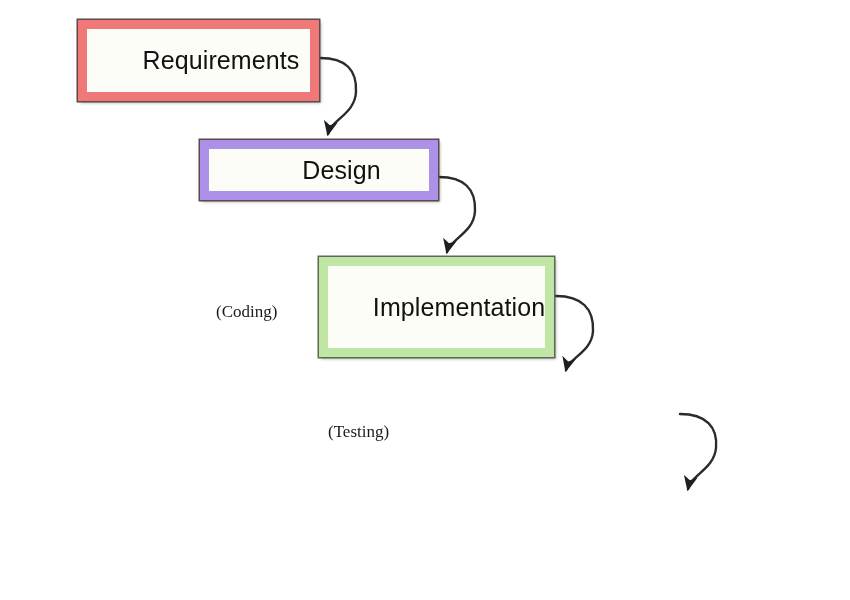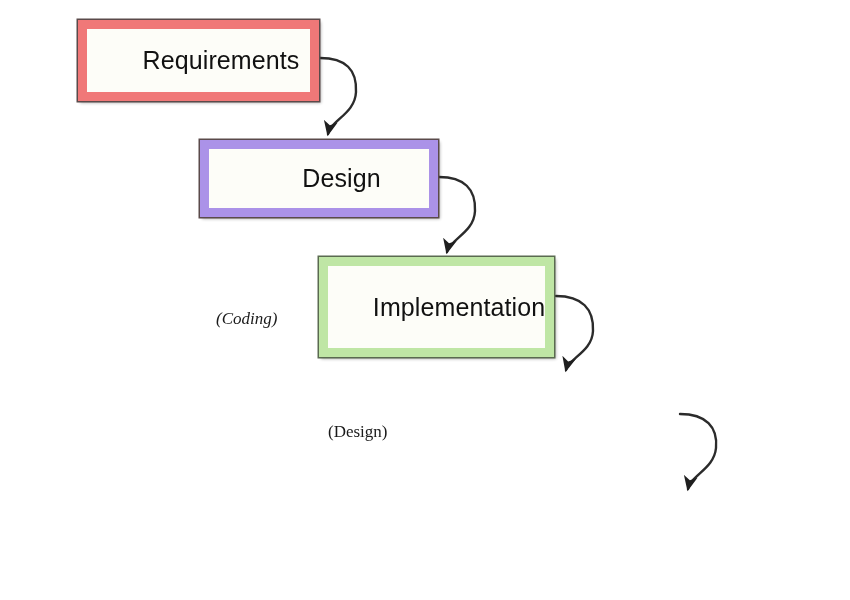--- a/index.html
+++ b/index.html
@@ -82,27 +82,27 @@
 
     <g>
       <path d="M 680 414 C 706 414, 718 427, 716 448 C 714 469, 691 475, 688 489" fill="none" stroke="#2b2b2b" stroke-width="2.4" stroke-linecap="round" marker-end="url(#arrowhead)"></path>
     </g>
   </svg>
 
   <div class="stage-box" id="box-0" style="left: 78px; top: 20px; width: 241px; height: 81px; border-color: rgb(240, 120, 120); background: rgb(253, 253, 248); box-shadow: rgb(90, 74, 74) 0px 0px 0px 1.5px, rgba(0, 0, 0, 0.3) 2px 2px 3px;">
     <span class="stage-label">Requirements</span>
   </div>
 
-  <div class="stage-box" id="box-1" style="left: 200px; top: 140px; width: 238px; height: 77px; border-color: rgb(171, 146, 232); background: rgb(253, 253, 248); box-shadow: rgb(90, 74, 74) 0px 0px 0px 1.5px, rgba(0, 0, 0, 0.3) 2px 2px 3px;">
+  <div class="stage-box" id="box-1" style="left: 200px; top: 140px; width: 238px; height: 60px; border-color: rgb(171, 146, 232); background: rgb(253, 253, 248); box-shadow: rgb(90, 74, 74) 0px 0px 0px 1.5px, rgba(0, 0, 0, 0.3) 2px 2px 3px;">
     <span class="stage-label">Design</span>
   </div>
 
   <div class="stage-box" id="box-2" style="left: 319px; top: 257px; width: 235px; height: 100px; border-color: rgb(191, 230, 165); background: rgb(253, 253, 248); box-shadow: rgb(90, 106, 80) 0px 0px 0px 1.5px, rgba(0, 0, 0, 0.3) 2px 2px 3px;">
     <span class="stage-label">Implementation</span>
   </div>
 
 
 
-  <div class="annotation" id="ann-0" style="left: 216px; top: 310px; font-style: italic;">(Coding)</div>
+  <div class="annotation" id="ann-0" style="left: 216px; top: 303px;">(Coding)</div>
 
-  <div class="annotation" id="ann-1" style="left: 328px; top: 423px;">(Design)</div>
+  <div class="annotation" id="ann-1" style="left: 328px; top: 423px;">(Testing)</div>
 
 </div>
 
 </body></html>

